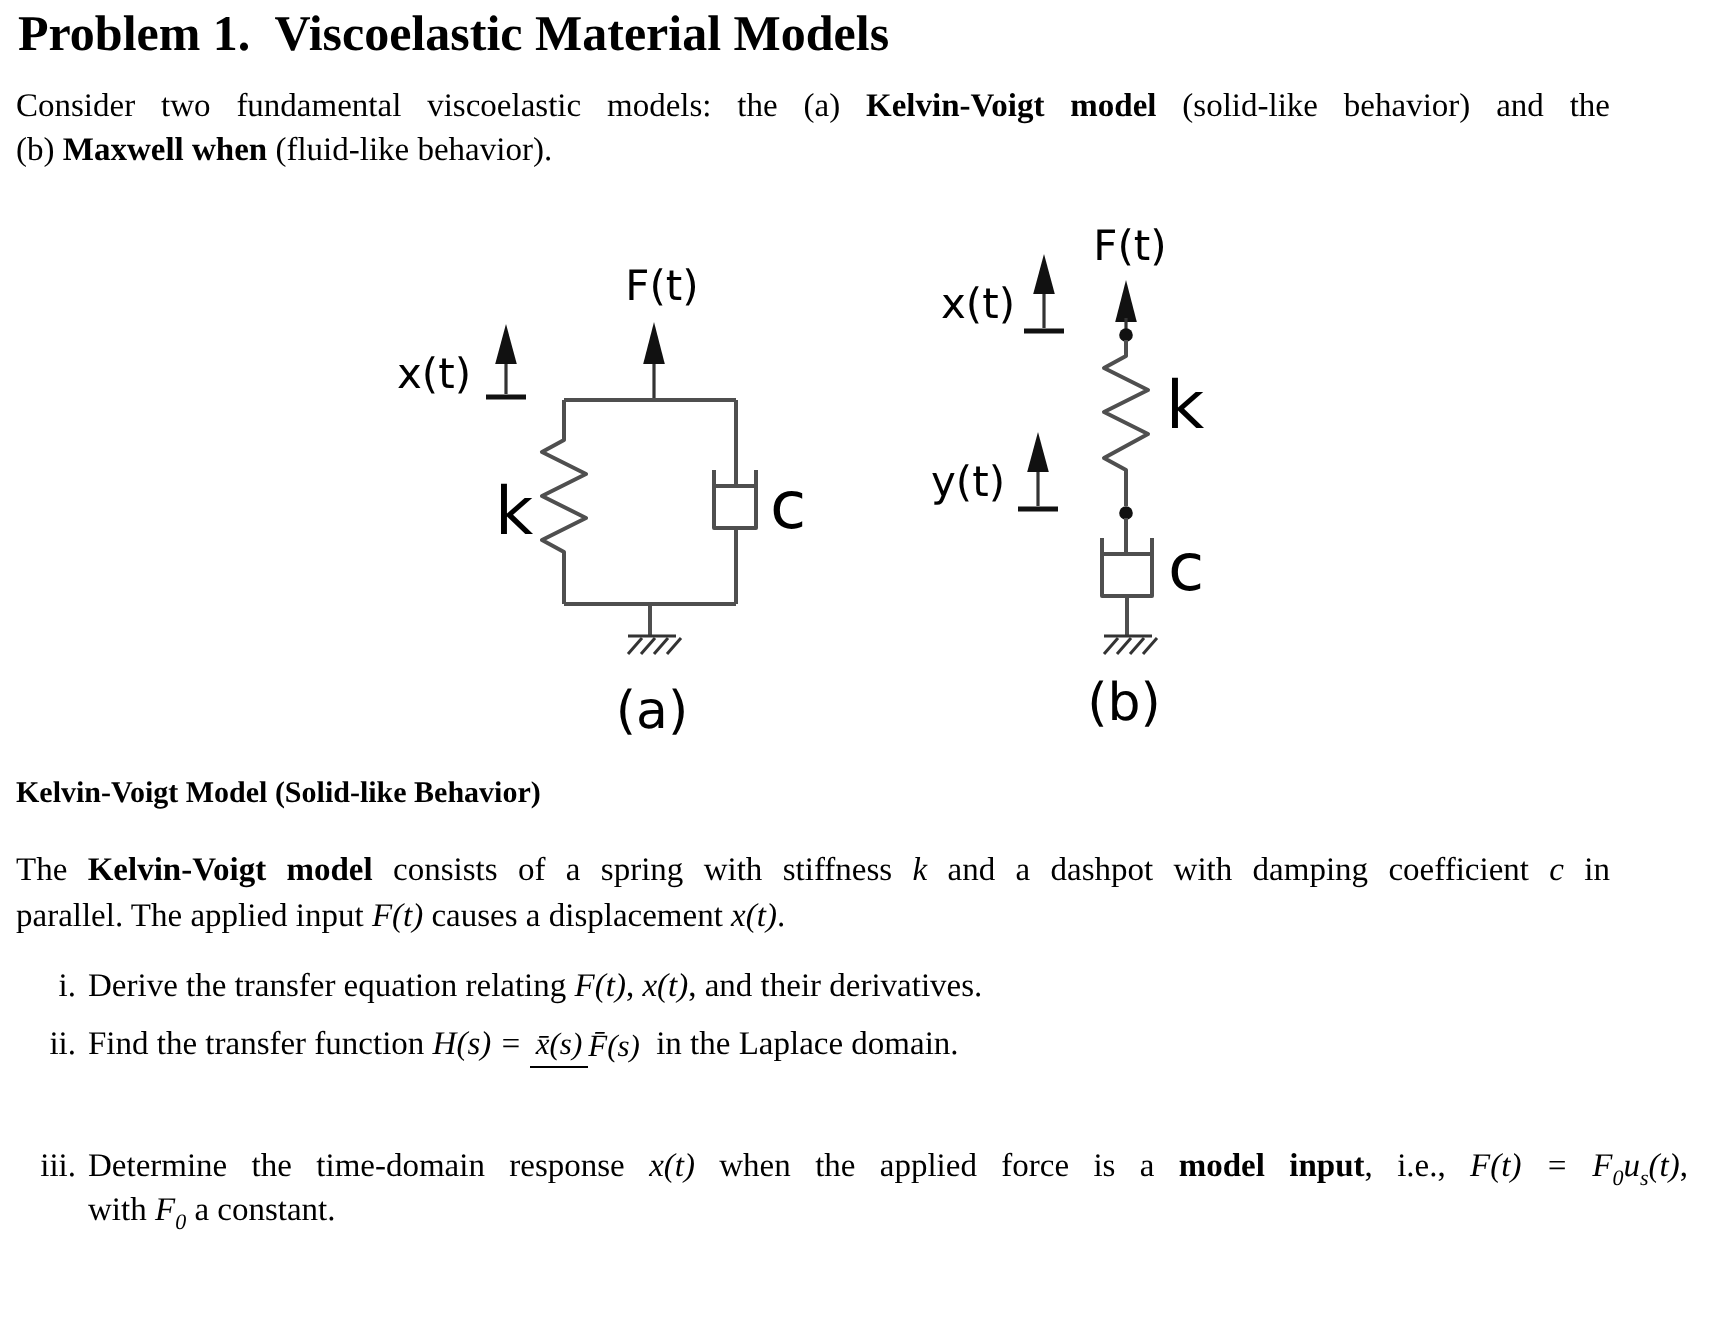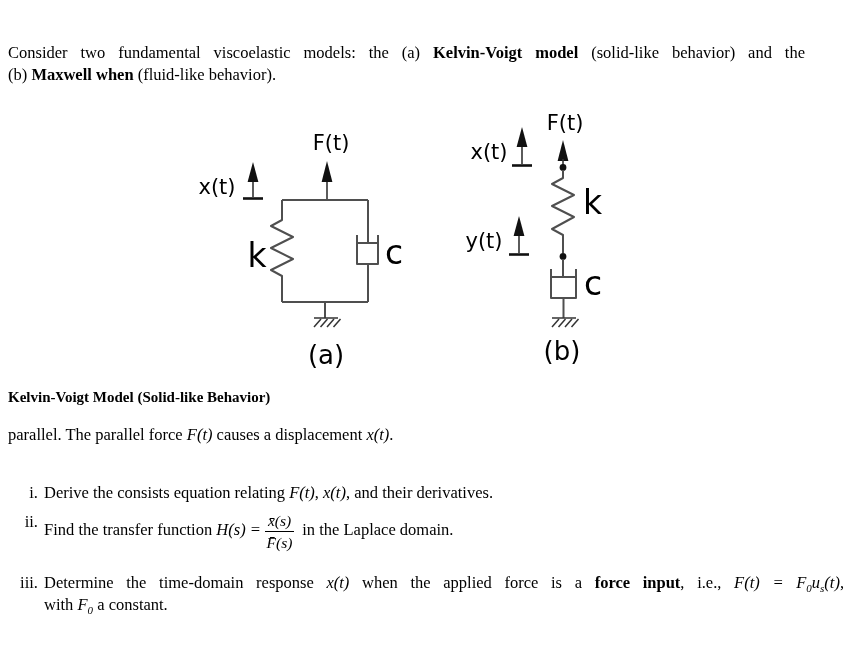--- a/index.html
+++ b/index.html
@@ -16,40 +16,41 @@
   .mi{font-style:italic;}
   .item{position:absolute;left:5px;font-size:16.5px;line-height:21.5px;display:flex;}
   .ilabel{width:33px;text-align:right;flex:none;padding-right:6px;}
   .ibody{flex:1;}
   #item-i{top:482px;}
   #item-ii{top:511px;align-items:flex-start;}
   #item-iii{top:572px;}
   #item-iv{top:653px;margin-top:13px;}
   #item-iii .ibody{width:800px;flex:none;}
   #item-iii .l1{text-align:justify;text-align-last:justify;}
-  .frac{display:inline-flex;flex-direction:column;align-items:center;vertical-align:middle;
+  .frac{display:inline-flex;flex-direction:row;align-items:center;vertical-align:middle;
         margin:0 4px;font-size:15.5px;line-height:19px;}
   .fnum{border-bottom:1.3px solid #000;padding:0 3px 1px;}
   .fden{padding-top:1px;}
   sub.msub{font-size:11px;font-style:italic;line-height:0;}
   .fig{position:absolute;left:0;top:100px;}
   .ln{stroke:#4f4f4f;stroke-width:2;fill:none;stroke-linejoin:round;}
   .thin{stroke:#333;stroke-width:1.6;fill:none;}
   .bar{stroke:#111;stroke-width:2.6;}
   .gnd{stroke:#333;stroke-width:1.5;fill:none;}
   .blk{fill:#111;stroke:none;}
   text.d1{font-family:"DejaVu Sans",sans-serif;font-size:21px;fill:#000;}
   text.d2{font-family:"DejaVu Sans",sans-serif;font-size:33px;fill:#000;}
   text.d3{font-family:"DejaVu Sans",sans-serif;font-size:26px;fill:#000;}
 </style>
 </head>
 <body>
 
 <div class="page">
 
+  <h1 class="title">Problem 1.&nbsp; Viscoelastic Material Models</h1>
 
   <div class="para" id="intro">
     <div class="jl"><span>Consider two fundamental viscoelastic models: the (a) </span><span class="b">Kelvin-Voigt model</span><span> (solid-like behavior) and the</span></div>
     <div><span>(b) </span><span class="b">Maxwell when</span><span> (fluid-like behavior).</span></div>
   </div>
 
   <svg class="fig" width="865" height="280" viewBox="0 100 865 280">
 
     <g>
       <text class="d1" x="331" y="150" text-anchor="middle">F(t)</text>
@@ -107,40 +108,41 @@
         <line x1="565" y1="327" x2="572" y2="319"></line>
         <line x1="571.5" y1="327" x2="578.5" y2="319"></line>
       </g>
       <text class="d3" x="562" y="360" text-anchor="middle">(b)</text>
     </g>
   </svg>
 
   <h2 class="sect">Kelvin-Voigt Model (Solid-like Behavior)</h2>
 
   <div class="para" id="kvpara">
-    <div><span>parallel. The parallel force </span><span class="mi">F(t)</span><span> causes a displacement </span><span class="mi">x(t)</span><span>.</span></div>
+    <div class="jl"><span>The </span><span class="b">Kelvin-Voigt model</span><span> consists of a spring with stiffness </span><span class="mi">k</span><span> and a dashpot with damping coefficient </span><span class="mi">c</span><span> in</span></div>
+    <div><span>parallel. The applied input </span><span class="mi">F(t)</span><span> causes a displacement </span><span class="mi">x(t)</span><span>.</span></div>
   </div>
 
   <div class="item" id="item-i">
     <div class="ilabel">i.</div>
-    <div class="ibody"><span>Derive the consists equation relating </span><span class="mi">F(t)</span><span>, </span><span class="mi">x(t)</span><span>, and their derivatives.</span></div>
+    <div class="ibody"><span>Derive the transfer equation relating </span><span class="mi">F(t)</span><span>, </span><span class="mi">x(t)</span><span>, and their derivatives.</span></div>
   </div>
 
   <div class="item" id="item-ii">
     <div class="ilabel">ii.</div>
     <div class="ibody"><span>Find the transfer function </span><span class="mi">H(s) =</span><span class="frac">
           <span class="fnum mi">x̄(s)</span>
           <span class="fden mi">F̄(s)</span>
         </span><span> in the Laplace domain.</span></div>
   </div>
 
   <div class="item" id="item-iii">
     <div class="ilabel">iii.</div>
     <div class="ibody">
-      <div class="l1"><span>Determine the time-domain response </span><span class="mi">x(t)</span><span> when the applied force is a </span><span class="b">force input</span><span>, i.e., </span><span class="mi">F(t) = F</span><sub class="msub">0</sub><span class="mi">u</span><sub class="msub">s</sub><span class="mi">(t)</span><span>,</span></div>
+      <div class="l1"><span>Determine the time-domain response </span><span class="mi">x(t)</span><span> when the applied force is a </span><span class="b">model input</span><span>, i.e., </span><span class="mi">F(t) = F</span><sub class="msub">0</sub><span class="mi">u</span><sub class="msub">s</sub><span class="mi">(t)</span><span>,</span></div>
       <div><span>with </span><span class="mi">F</span><sub class="msub">0</sub><span> a constant.</span></div>
     </div>
   </div>
 
   <div class="item" id="item-iv">
     <div class="ilabel">iv.</div>
   </div>
 
 </div>
 

